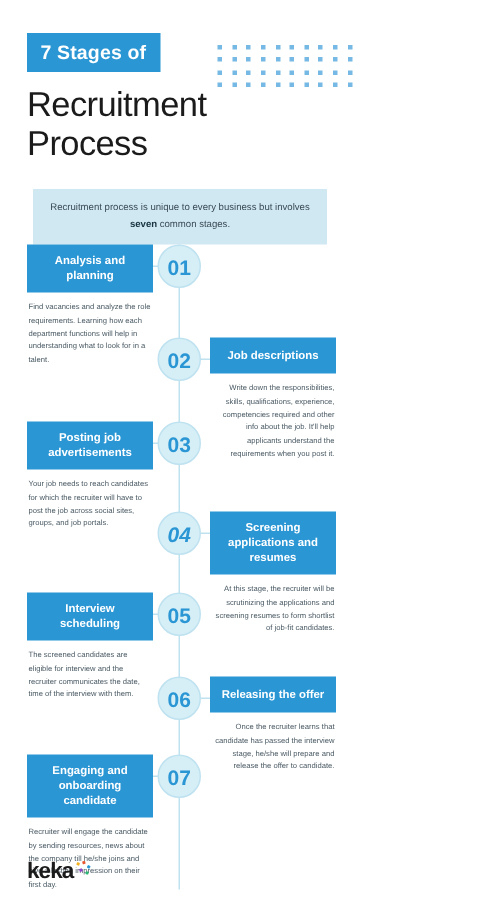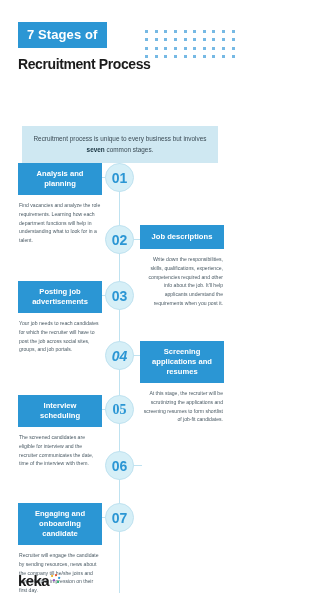--- a/index.html
+++ b/index.html
@@ -28,22 +28,22 @@
     color: #ffffff;
     font-size: 13px;
     font-weight: bold;
     letter-spacing: 0.1px;
     padding: 5px 10px 6px 9px;
     margin-left: 18px;
   }
   .title {
     margin: 9px 0 0 18px;
     color: #1b1b1b;
-    font-size: 14px;
-    font-weight: bold;
+    font-size: 23px;
+    font-weight: normal;
     line-height: 1.12;
     letter-spacing: -0.4px;
     max-width: 150px;
   }
   .dot-grid {
     position: absolute;
     top: 27px;
     right: 2px;
     width: 96px;
     height: 34px;
@@ -274,29 +274,33 @@
     <div class="stage right" style="position: absolute; top: 178px; left: 0px; width: 240px; height: 54px;">
       <div class="stub" style="top: 14px;"></div>
       <div class="circle" style="top: 0px; font-style: italic;">04</div>
       <div class="card" style="top: 0px;">
         <div class="card-head">Screening applications and resumes</div>
         <div class="card-body">At this stage, the recruiter will be scrutinizing the applications and screening resumes to form shortlist of job-fit candidates.</div>
       </div>
     </div>
     <div class="stage left" style="position: absolute; top: 232px; left: 0px; width: 240px; height: 56px;">
       <div class="stub" style="top: 14px;"></div>
-      <div class="circle" style="top: 0px; font-family: Liberation Serif, serif;">05</div>
+      <div class="circle" style="top: 0px;">05</div>
       <div class="card" style="top: 0px;">
         <div class="card-head">Interview scheduling</div>
         <div class="card-body">The screened candidates are eligible for interview and the recruiter communicates the date, time of the interview with them.</div>
       </div>
     </div>
     <div class="stage right" style="position: absolute; top: 288px; left: 0px; width: 240px; height: 52px;">
       <div class="stub" style="top: 14px;"></div>
       <div class="circle" style="top: 0px;">06</div>
+      <div class="card" style="top: 0px;">
+        <div class="card-head">Releasing the offer</div>
+        <div class="card-body">Once the recruiter learns that candidate has passed the interview stage, he/she will prepare and release the offer to candidate.</div>
+      </div>
     </div>
     <div class="stage left" style="position: absolute; top: 340px; left: 0px; width: 240px; height: 80px;">
       <div class="stub" style="top: 14px;"></div>
       <div class="circle" style="top: 0px;">07</div>
       <div class="card" style="top: 0px;">
         <div class="card-head">Engaging and onboarding candidate</div>
         <div class="card-body">Recruiter will engage the candidate by sending resources, news about the company till he/she joins and give a lasting impression on their first day.</div>
       </div>
     </div>
   </div>

